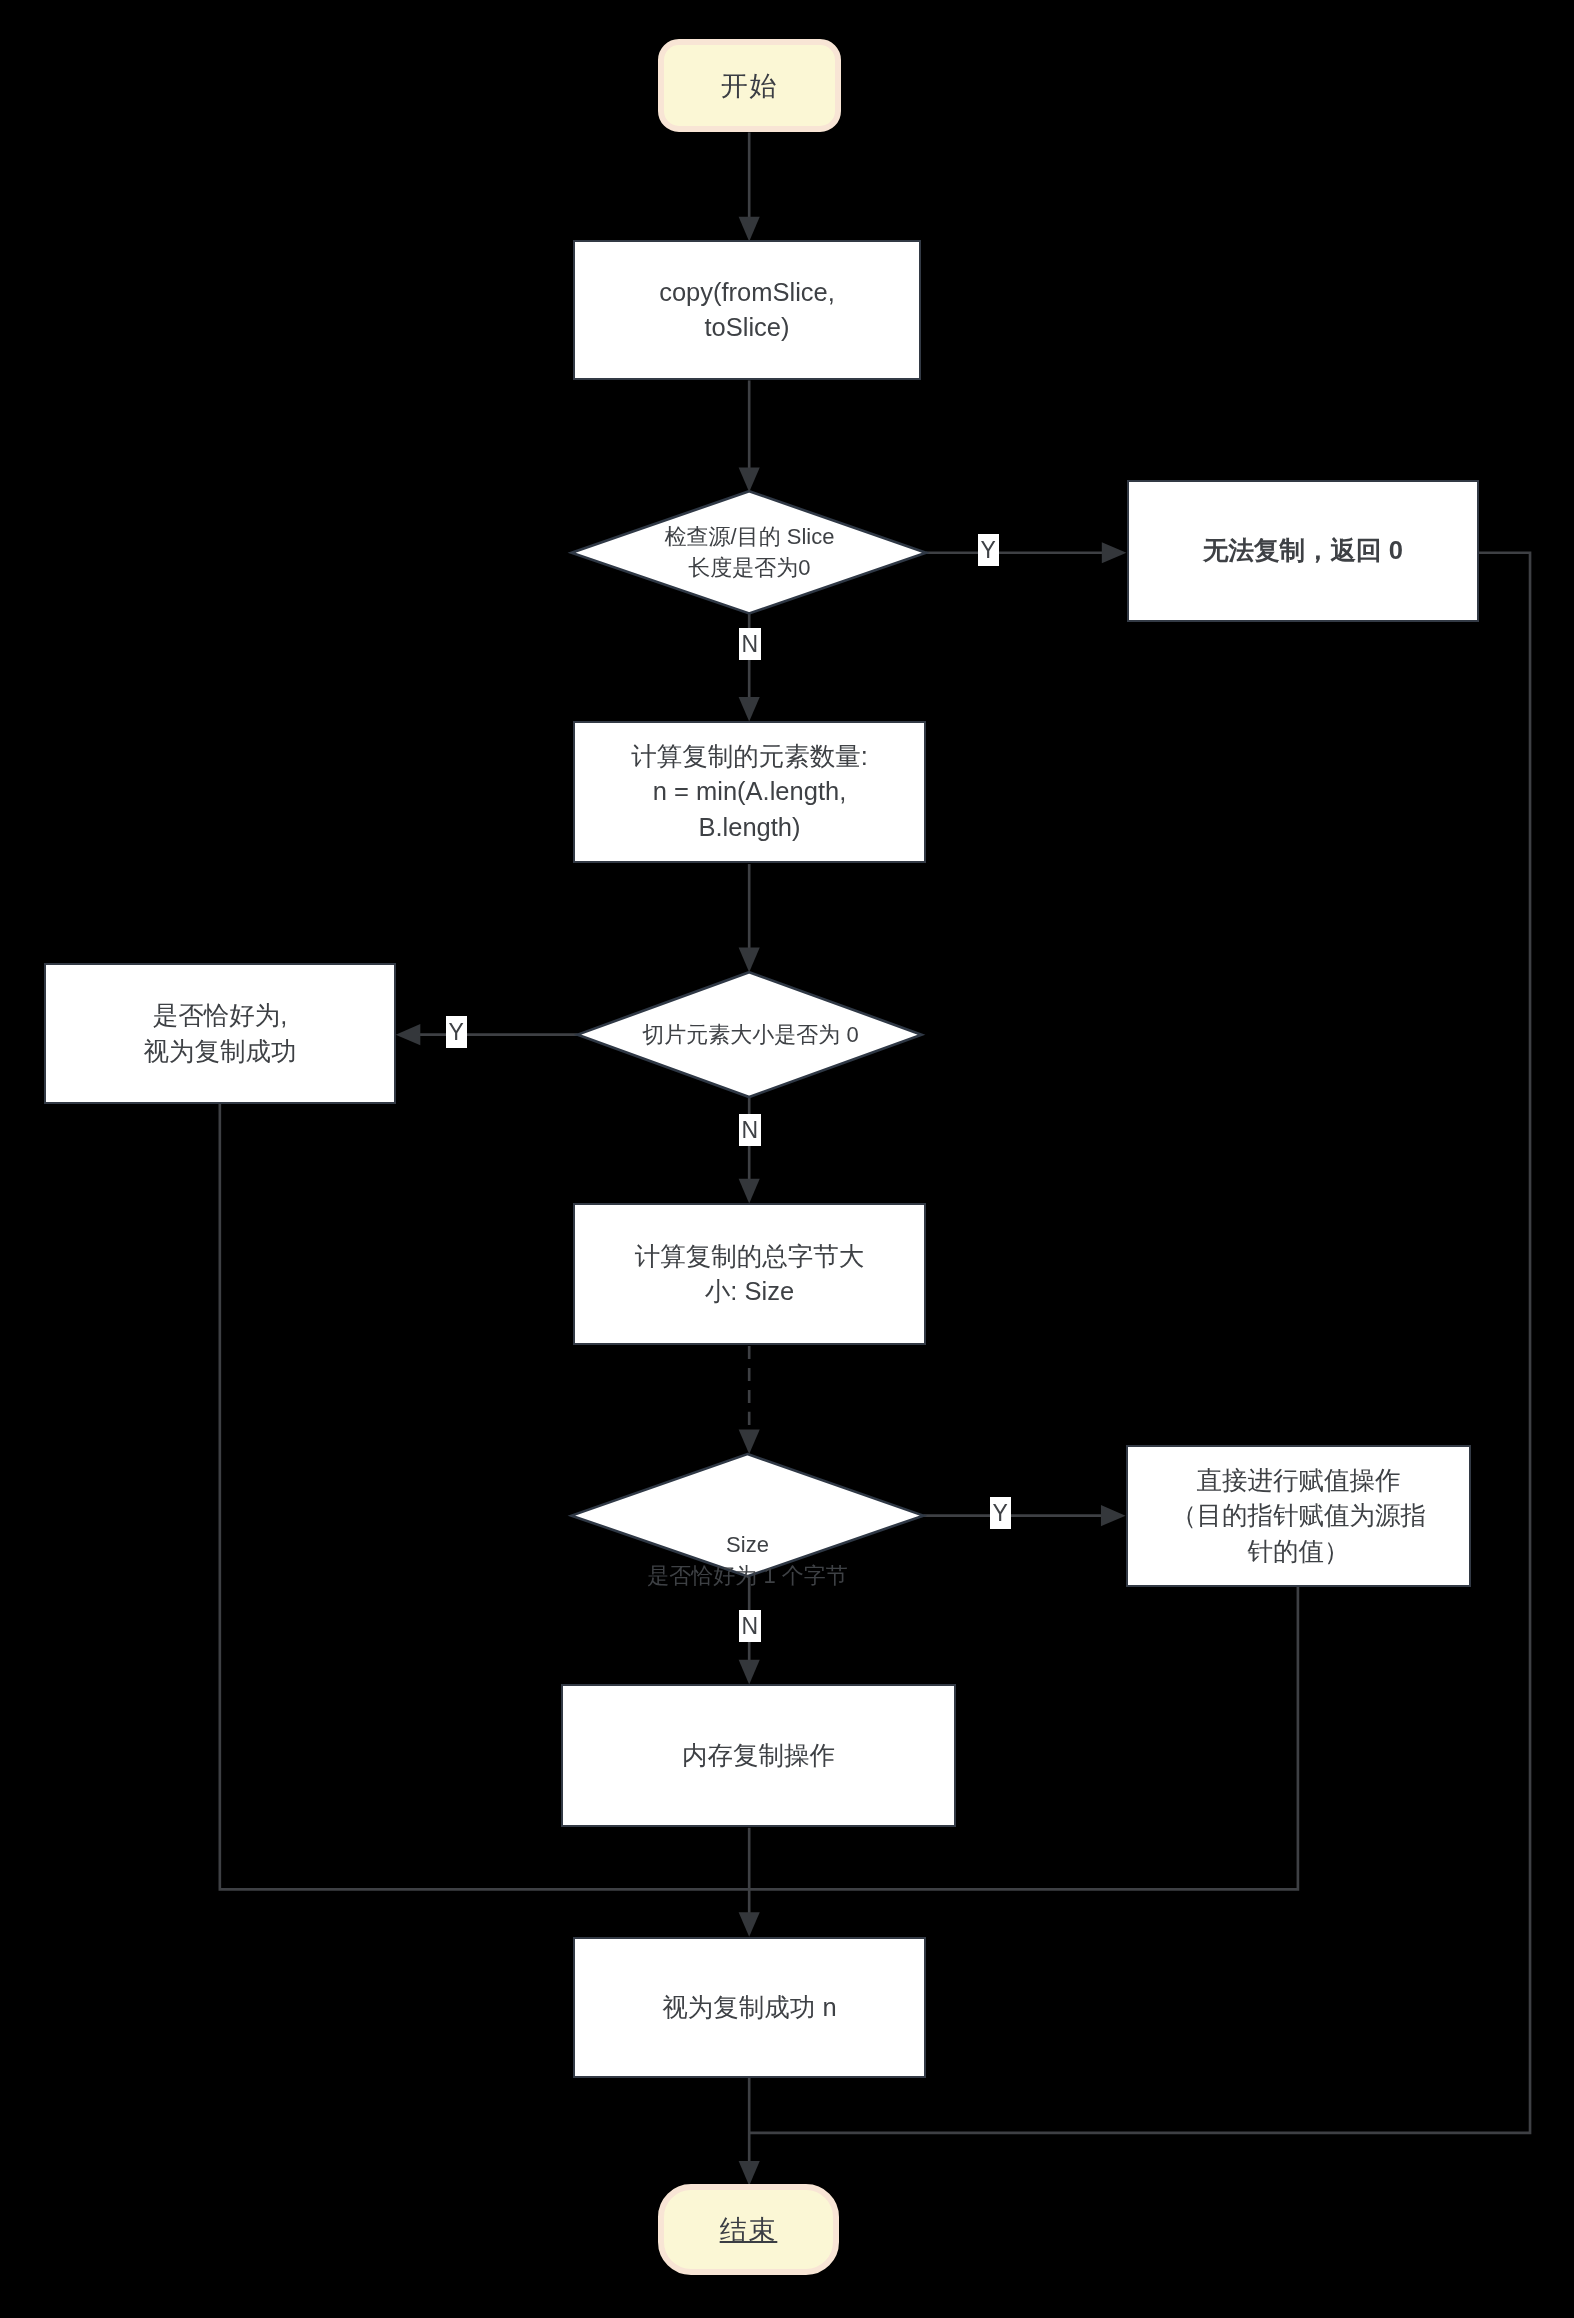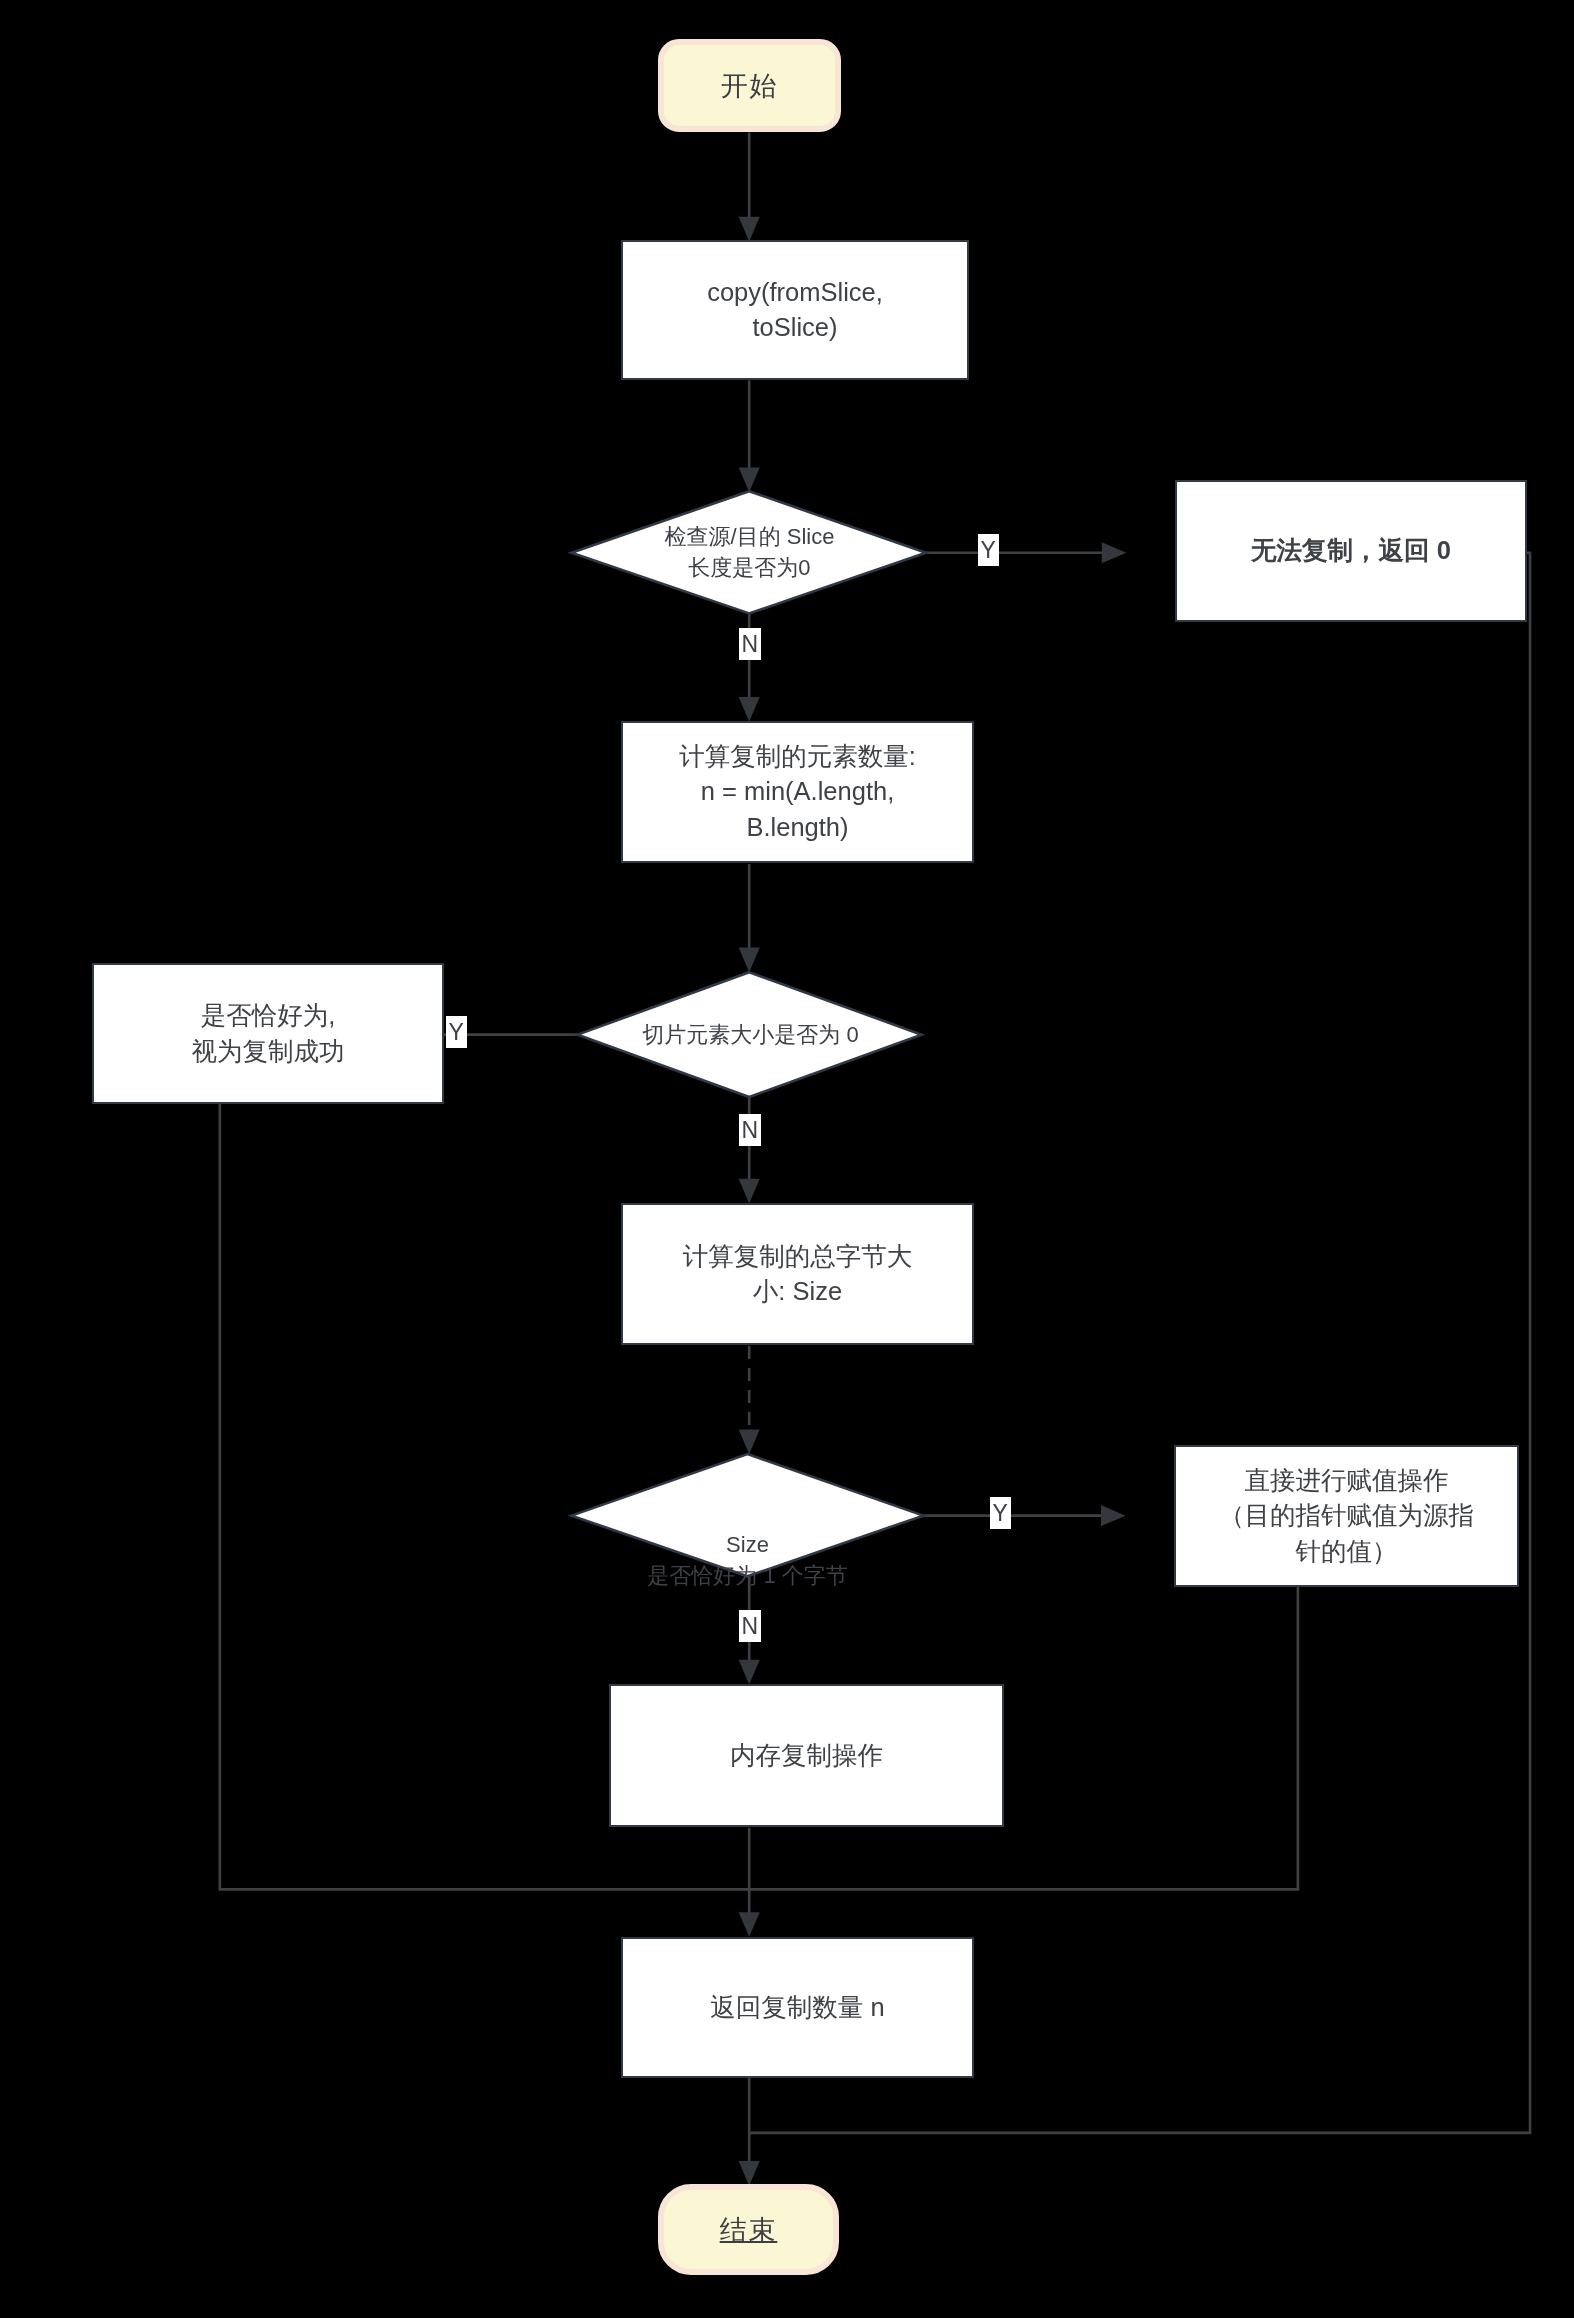--- a/index.html
+++ b/index.html
@@ -6,21 +6,20 @@
   #canvas{
     position:relative;width:1574px;height:2319px;background:#000000;
     font-family:"Liberation Sans", sans-serif;color:#3E4145;overflow:hidden;
   }
   #edge-layer{position:absolute;left:0;top:0;}
   .box{
     position:absolute;box-sizing:border-box;background:#ffffff;
     border:2.6px solid #333A45;display:flex;align-items:center;justify-content:center;
     text-align:center;font-size:25.5px;line-height:1.38;white-space:pre-line;
     color:#3E4145;
-    margin-left:48px;
   }
   .terminal{
     position:absolute;box-sizing:border-box;background:#FBF7D5;
     border:6.2px solid #F8E5D5;border-radius:33px;
     display:flex;align-items:center;justify-content:center;
     font-size:27px;color:#3B3E44;letter-spacing:1.8px;
   }
   .dtext{
     position:absolute;display:flex;align-items:center;justify-content:center;
     text-align:center;font-size:22px;line-height:1.42;white-space:pre-line;
@@ -121,21 +120,21 @@
 
   <div id="d3text" class="dtext">Size
 是否恰好为 1 个字节</div>
 
   <div id="direct" class="box">直接进行赋值操作
 （目的指针赋值为源指
 针的值）</div>
 
   <div id="memcpy" class="box">内存复制操作</div>
 
-  <div id="return" class="box">返回复制数量 n</div>
+  <div id="return" class="box">视为复制成功 n</div>
 
   <div id="end" class="terminal">结束</div>
 
   <div id="lbl-y1" class="chip">Y</div>
   <div id="lbl-n1" class="chip">N</div>
   <div id="lbl-y2" class="chip">Y</div>
   <div id="lbl-n2" class="chip">N</div>
   <div id="lbl-y3" class="chip">Y</div>
   <div id="lbl-n3" class="chip">N</div>
 

